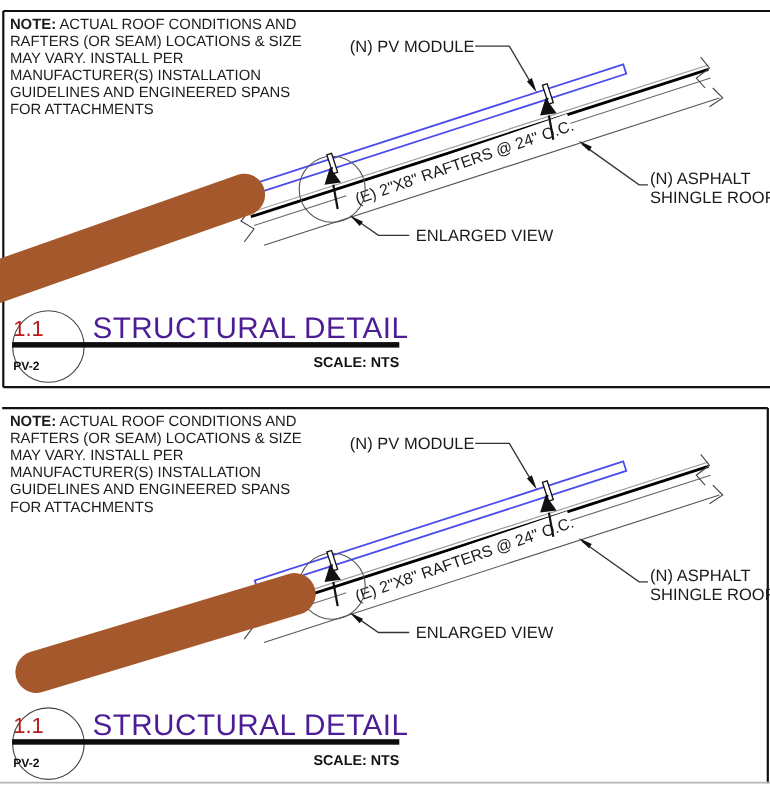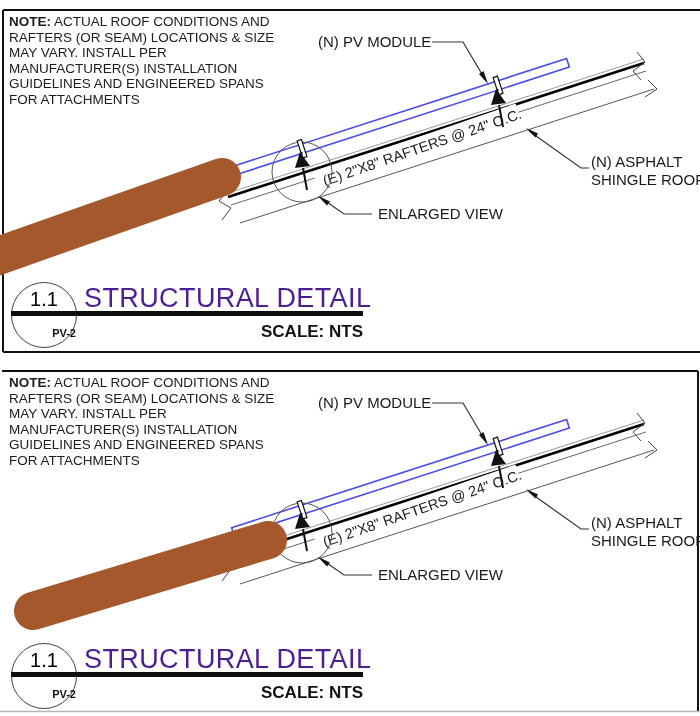--- a/index.html
+++ b/index.html
@@ -9,29 +9,29 @@
   #panel-top{top:0;height:361px;}
   #panel-bottom{top:361px;height:355px;}
   .diagram{position:absolute;left:0;top:0;}
   svg text{font-family:"Liberation Sans",sans-serif;fill:#1a1a1a;}
   .note{position:absolute;left:9px;top:14px;width:278px;
         font-size:13.5px;line-height:15.5px;color:#1c1c1c;}
   .note b{font-weight:bold;}
   .titleblock{position:absolute;left:0;top:0;width:100%;height:100%;pointer-events:none;}
   .callout-circle{position:absolute;left:11px;top:282px;width:66px;height:66px;
         border:1.4px solid #444;border-radius:50%;box-sizing:border-box;}
-  .callout-number{position:absolute;top:5px;left:0;width:100%;text-align:center;
-        font-size:20px;color:#000000;}
-  .callout-sheet{position:absolute;bottom:8px;left:0;width:100%;text-align:right;
+  .callout-number{position:absolute;top:5px;left:0;width:100%;
+        font-size:20px;color:#b91c1c;}
+  .callout-sheet{position:absolute;bottom:8px;left:0;width:100%;text-align:left;
         font-size:11px;font-weight:bold;color:#111;}
   .title-rule{position:absolute;left:11px;top:311px;width:352px;height:4.5px;background:#0d0d0d;}
   .drawing-title{position:absolute;left:84px;top:283px;font-size:27px;
         letter-spacing:0.4px;color:#4c1d95;white-space:nowrap;}
   .drawing-scale{position:absolute;left:163px;top:322px;width:200px;text-align:right;
-        font-size:17px;font-weight:bold;color:#111;}
+        font-size:13px;font-weight:bold;color:#111;}
 </style>
 </head>
 <body>
 
 <section class="panel" id="panel-top">
   <svg class="diagram" width="700" height="361" viewBox="0 0 700 361">
 
     <g>
       <line x1="3" y1="10" x2="700" y2="10" stroke="#111" stroke-width="2"></line>
       <line x1="3" y1="10" x2="3" y2="352" stroke="#111" stroke-width="2"></line>

